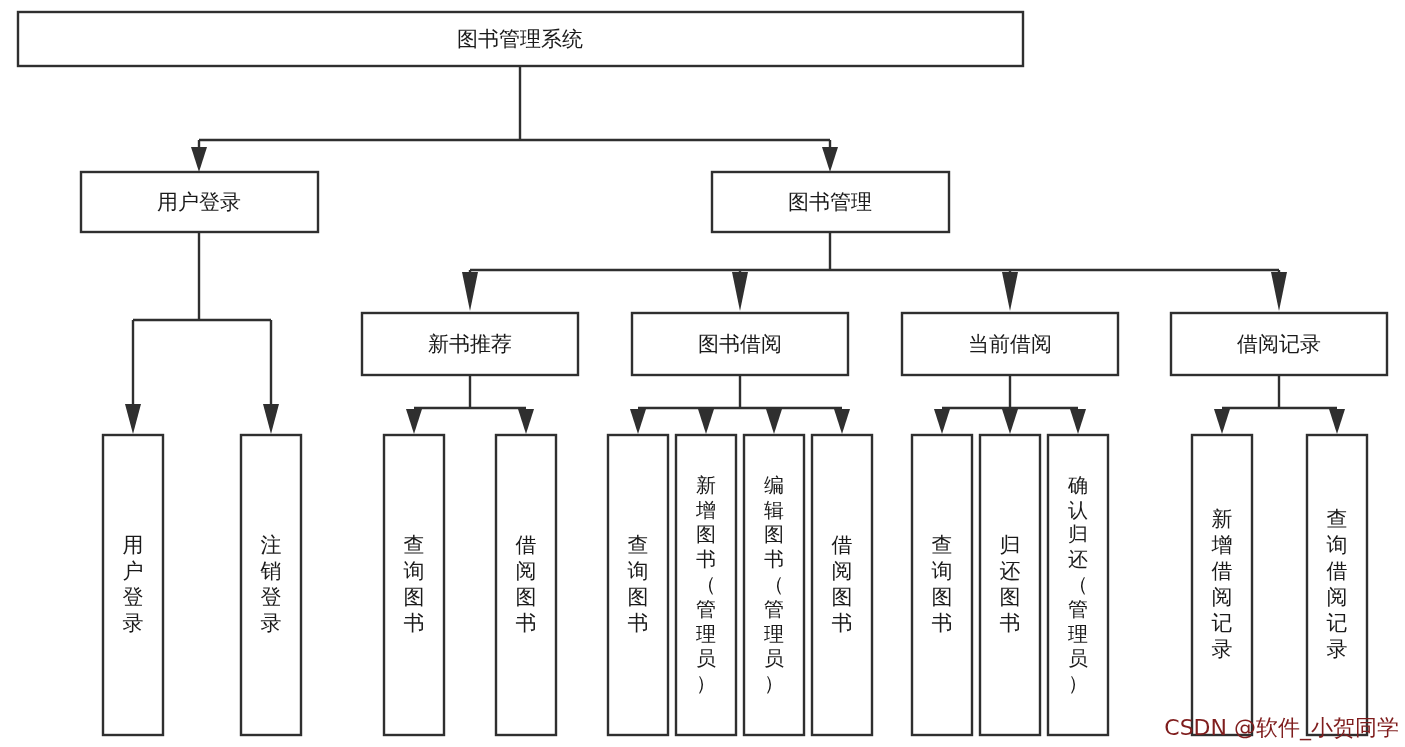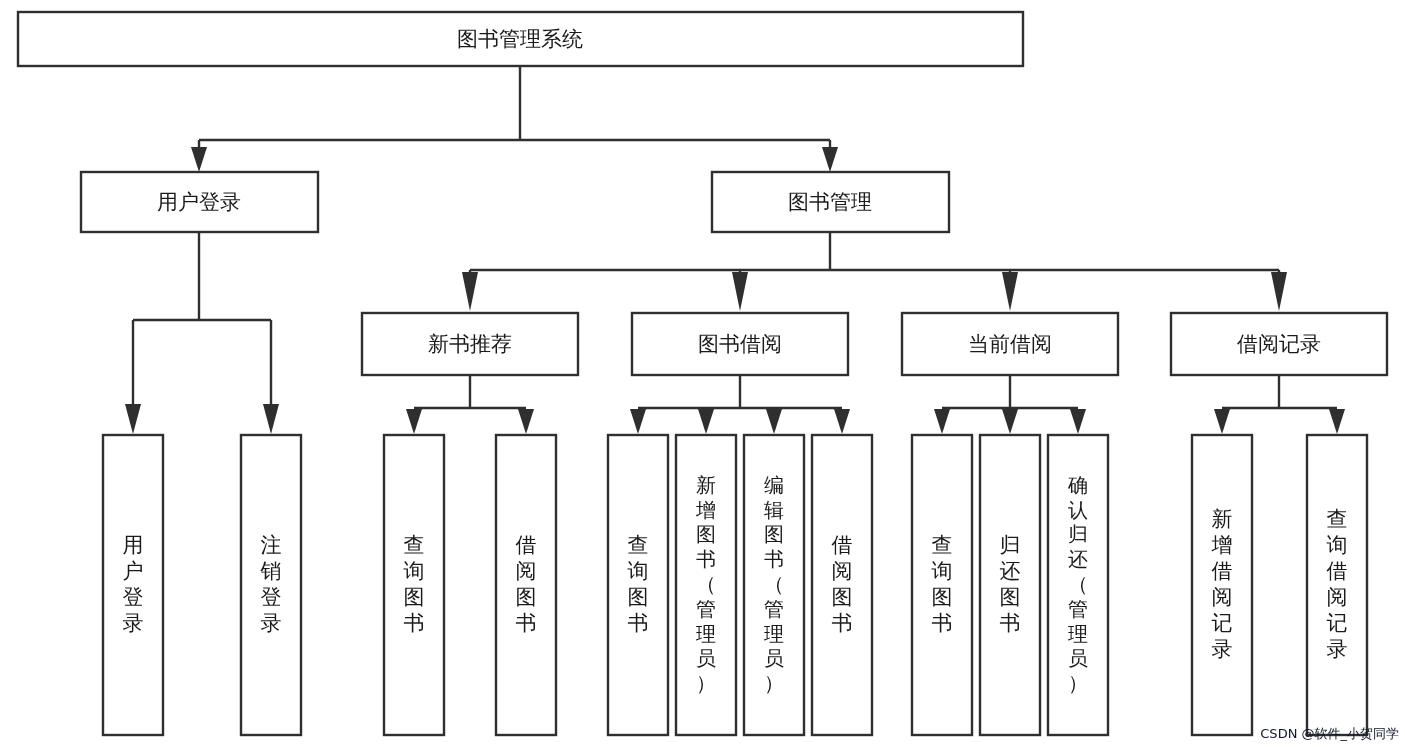--- a/index.html
+++ b/index.html
@@ -55,22 +55,22 @@
     letter-spacing: 0px;
   }
   .label-v-small {
     font-size: 20px;
   }
   .watermark {
     position: absolute;
     right: 6px;
     bottom: 4px;
     font-family: "DejaVu Sans", "Liberation Sans", sans-serif;
-    font-size: 13px;
-    color: #0f172a;
+    font-size: 22px;
+    color: #7f1d1d;
     white-space: nowrap;
     pointer-events: none;
     user-select: none;
   }
 </style>
 </head>
 <body>
 
 <div id="diagram-root">
   <svg class="flow" viewBox="0 0 1405 747" xmlns="http://www.w3.org/2000/svg">

